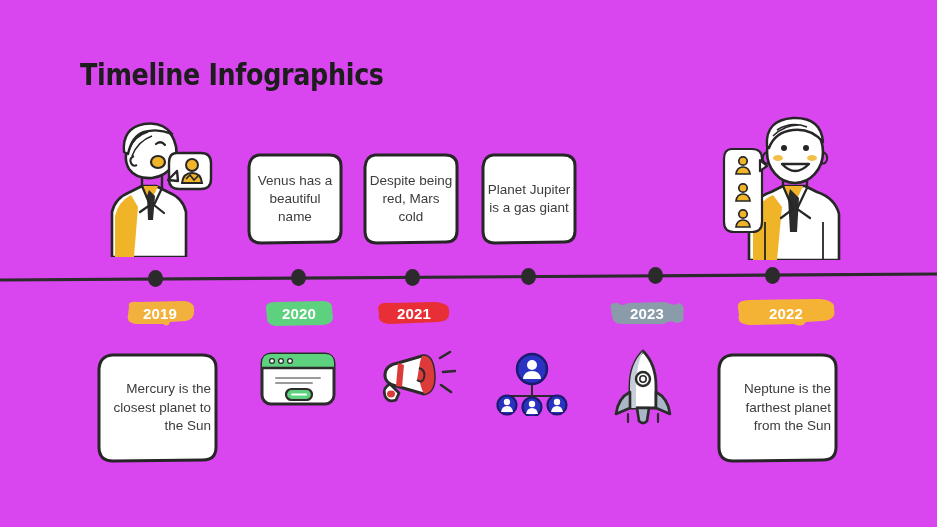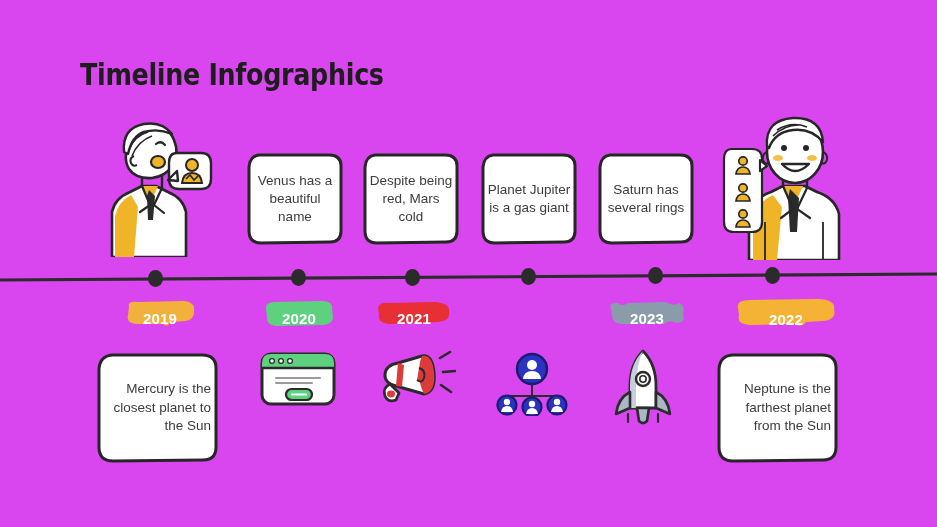--- a/index.html
+++ b/index.html
@@ -77,21 +77,21 @@
     position: relative;
     z-index: 2;
     padding: 0 7px;
   }
 
   
   .year {
     position: absolute;
     height: 27px;
     display: flex;
-    align-items: flex-end;
+    align-items: center;
     justify-content: center;
     color: #ffffff;
     font-size: 15px;
     font-weight: bold;
     letter-spacing: 0.2px;
   }
   .year .blob {
     position: absolute;
     inset: 0;
     z-index: 1;
@@ -242,26 +242,20 @@
     <span class="txt">Despite being red, Mars cold</span>
   </div>
 
   <div class="topbox" style="left:480px; top:152px;text-align:center;">
     <svg class="sketch-border" viewBox="0 0 98 94" preserveAspectRatio="none">
       <path d="M13 3 Q4 4 3 15 L3 79 Q3 91 15 91 L84 90 Q95 90 95 79 L95 14 Q95 3 83 3 Z" fill="#ffffff" stroke="#262626" stroke-width="3" stroke-linejoin="round"></path>
     </svg>
     <span class="txt">Planet Jupiter is a gas giant</span>
   </div>
 
-  <div class="topbox" style="left:597px; top:152px;">
-    <svg class="sketch-border" viewBox="0 0 98 94" preserveAspectRatio="none">
-      <path d="M13 3 Q4 4 3 15 L3 79 Q3 91 15 91 L84 90 Q95 90 95 79 L95 14 Q95 3 83 3 Z" fill="#ffffff" stroke="#262626" stroke-width="3" stroke-linejoin="round"></path>
-    </svg>
-    <span class="txt">Saturn has several rings</span>
-  </div>
 
   <div class="axis-wrap">
     <svg width="937" height="36" viewBox="0 0 937 36">
       <path d="M0 22 L937 16" stroke="#2b2b2b" stroke-width="3.2" fill="none"></path>
     </svg>
     <div class="axis-dot" style="left:155px; top:12px;"></div>
     <div class="axis-dot" style="left:298px; top:11px;"></div>
     <div class="axis-dot" style="left:412px; top:11px;"></div>
     <div class="axis-dot" style="left:528px; top:10px;"></div>
     <div class="axis-dot" style="left:655px; top:9px;"></div>

